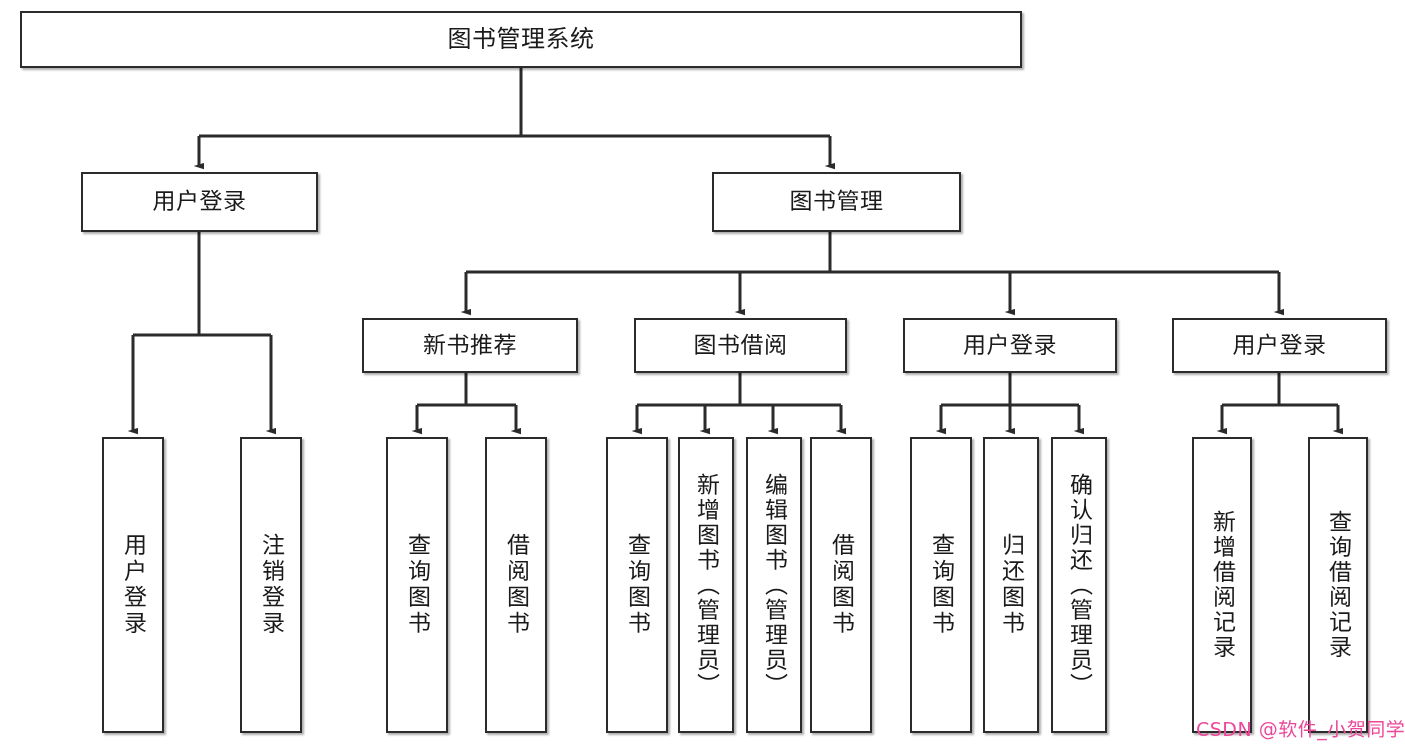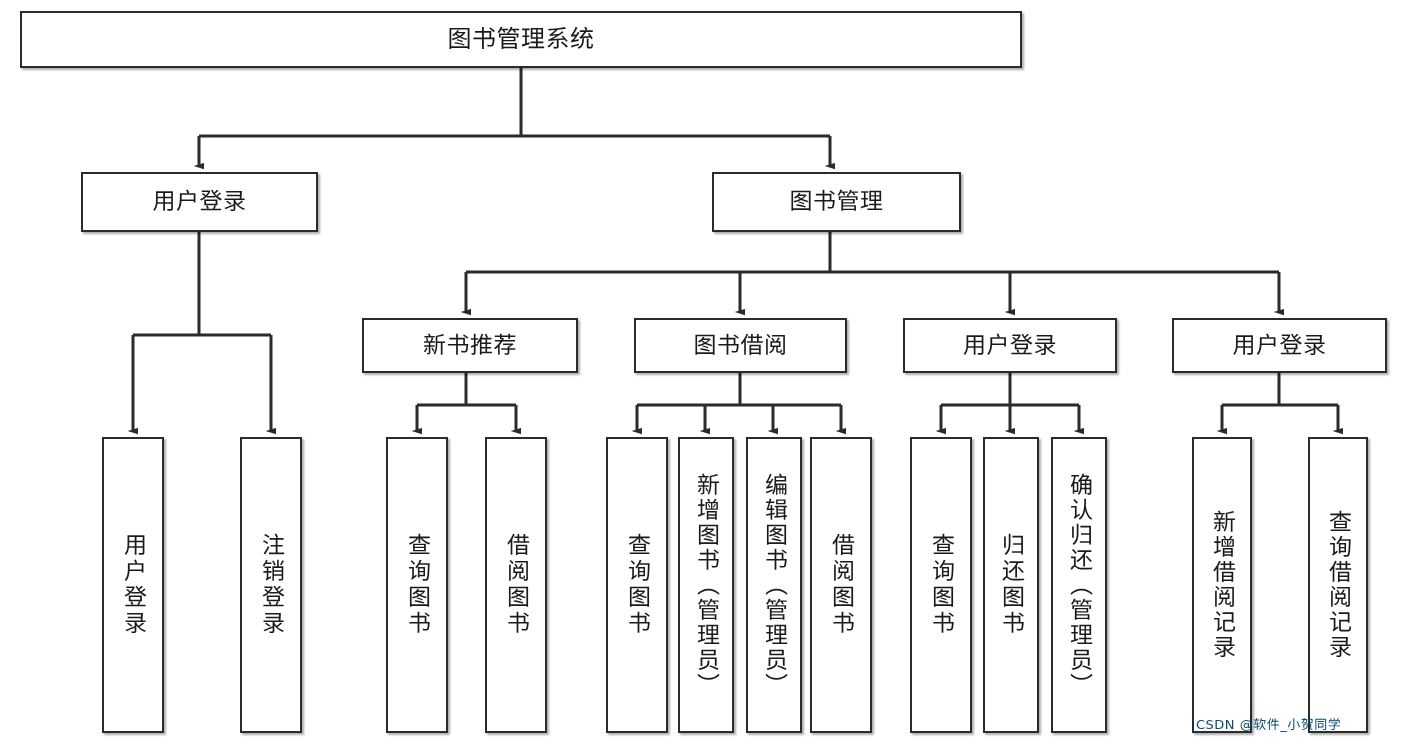--- a/index.html
+++ b/index.html
@@ -63,22 +63,22 @@
     font-size: 23px;
     line-height: 1.0;
     letter-spacing: 3px;
     white-space: nowrap;
   }
   .node.vert.tall-label .node-label {
     letter-spacing: 2px;
   }
   .watermark {
     position: absolute;
-    font-size: 13px;
-    color: #0c4a6e;
+    font-size: 19px;
+    color: #ec4899;
     white-space: nowrap;
     letter-spacing: 0.5px;
     user-select: none;
   }
 </style>
 </head>
 <body>
 
 <div id="diagram-canvas">
 

